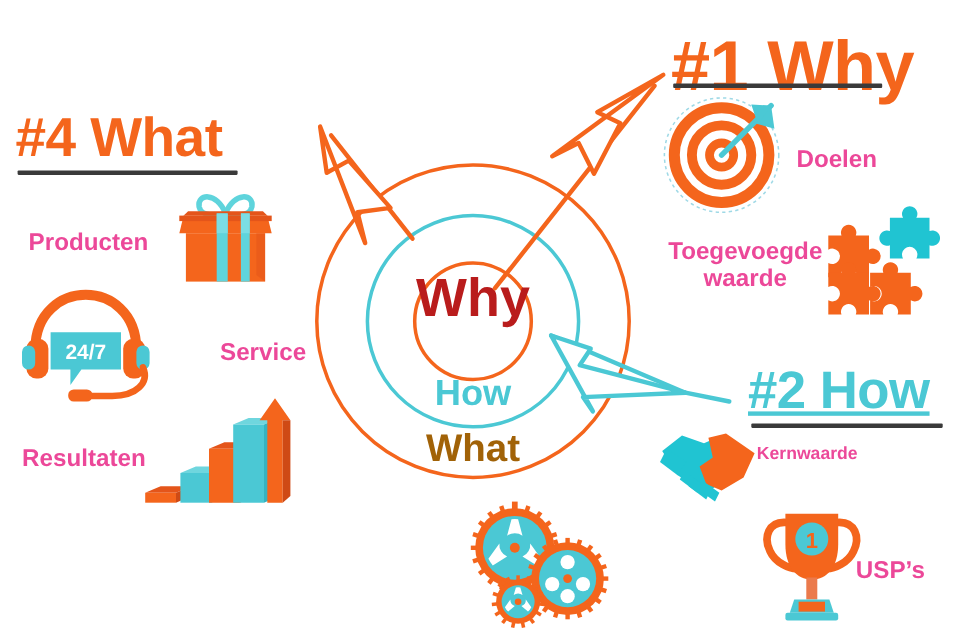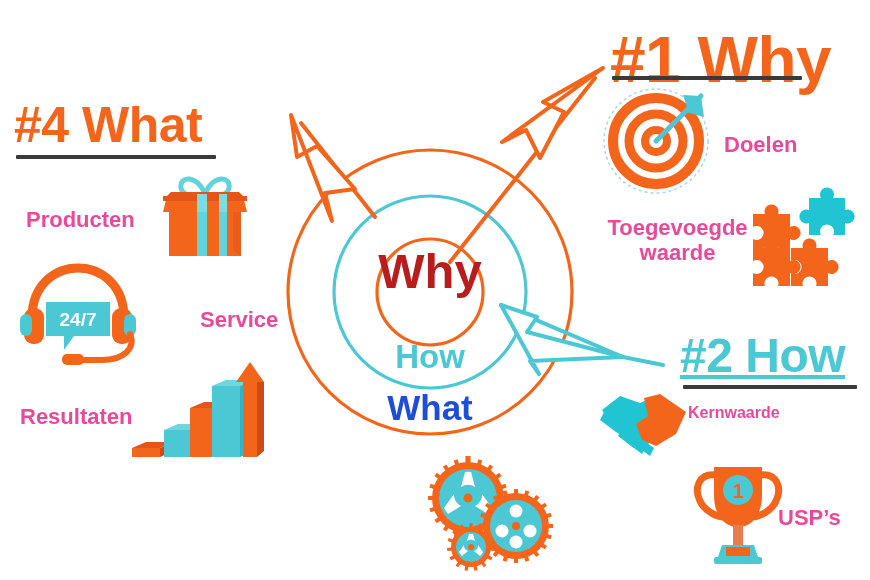--- a/index.html
+++ b/index.html
@@ -41,21 +41,21 @@
   <div class="abs" style="left:270px;top:140px;">
     <svg width="320" height="310" viewBox="0 0 320 310">
       <circle cx="160" cy="152" r="142" fill="none" stroke="#F4651C" stroke-width="3.2"></circle>
       <circle cx="160" cy="152" r="96" fill="none" stroke="#4BC8D4" stroke-width="3.2"></circle>
       <circle cx="160" cy="152" r="53" fill="none" stroke="#F4651C" stroke-width="3.2"></circle>
     </svg>
   </div>
 
   <div class="abs ctr-label" style="left:270px;top:243px;width:320px;text-align:center;font-size:49px;color:#b91c1c;">Why</div>
   <div class="abs ctr-label" style="left:270px;top:338px;width:320px;text-align:center;font-size:33px;color:#4BC8D4;">How</div>
-  <div class="abs ctr-label" style="left:270px;top:388px;width:320px;text-align:center;font-size:35px;color:#1d4ed8;">What</div>
+  <div class="abs ctr-label" style="left:270px;top:388px;width:320px;text-align:center;font-size:35px;color:#a16207;">What</div>
 
   <div class="abs" style="left:430px;top:30px;">
     <svg width="210" height="240" viewBox="0 0 210 240">
       <path d="M20 232 L165 48" fill="none" stroke="#F4651C" stroke-width="4" stroke-linecap="round"></path>
       <path d="M173 38 L113 72 L134 82 L110 128 L96 100 L72 112 Z" fill="#ffffff" stroke="#F4651C" stroke-width="4" stroke-linejoin="round" stroke-linecap="round"></path>
     </svg>
   </div>
 
   <div class="abs" style="left:205px;top:105px;">
     <svg width="190" height="125" viewBox="0 0 190 125">

